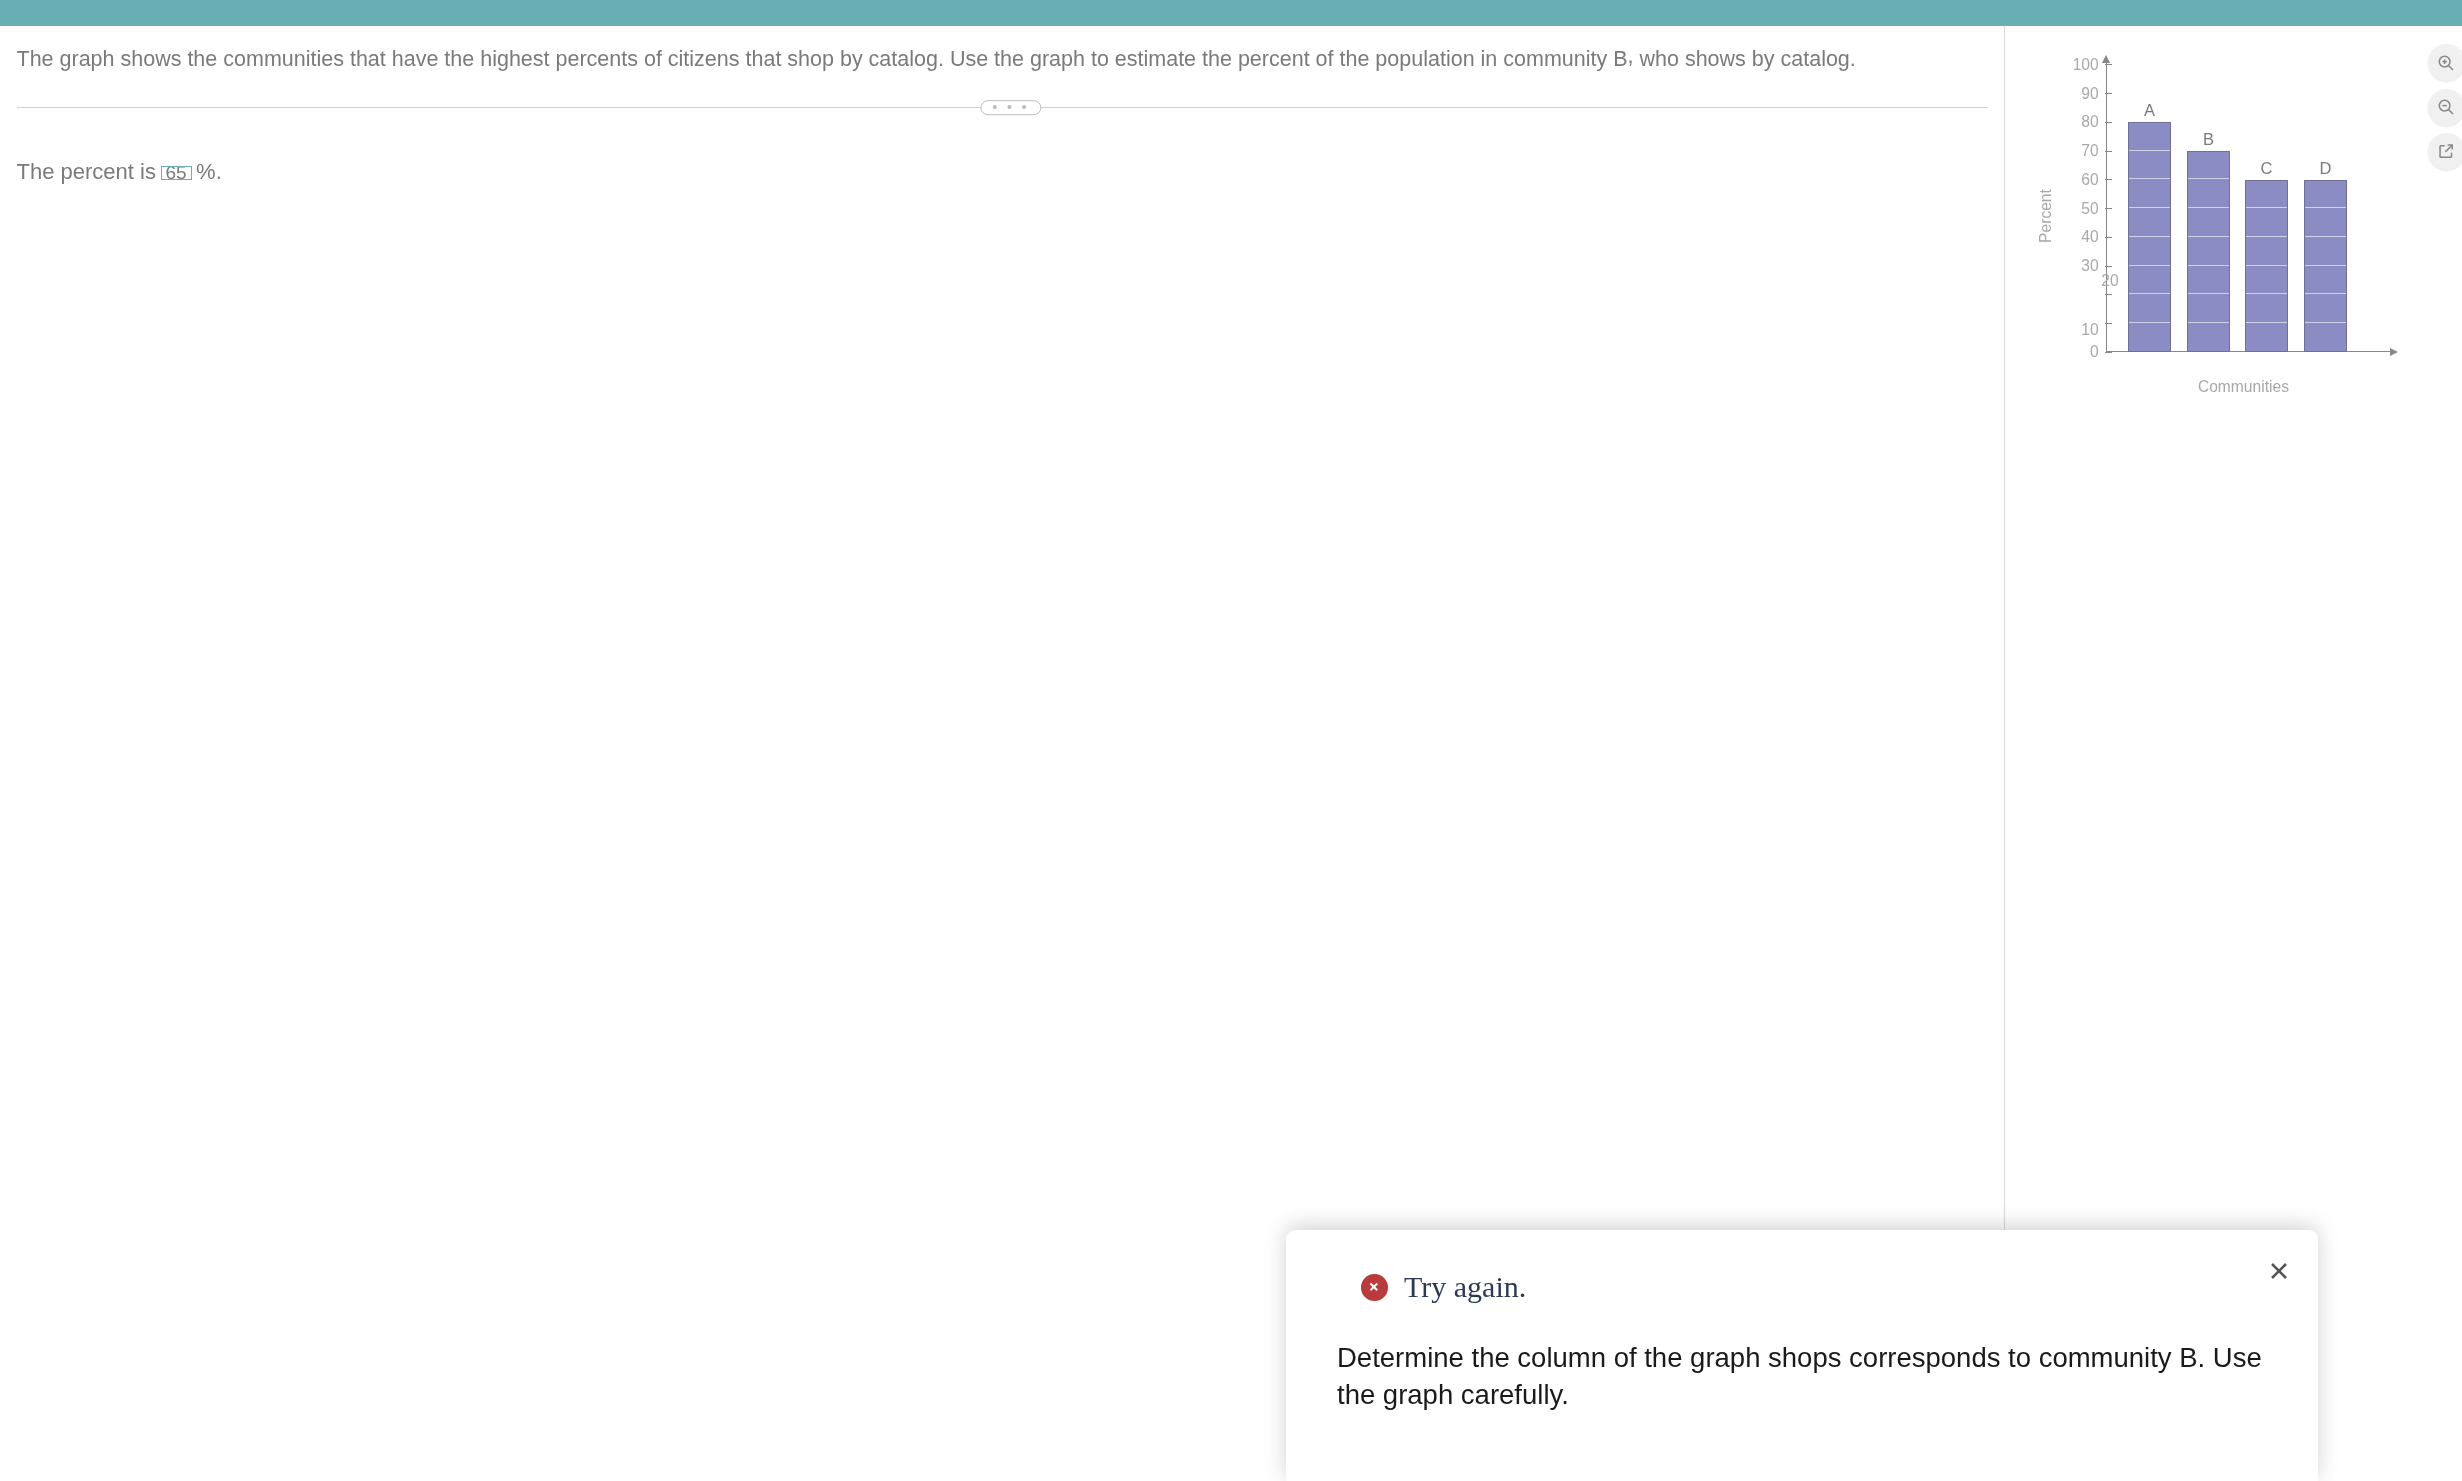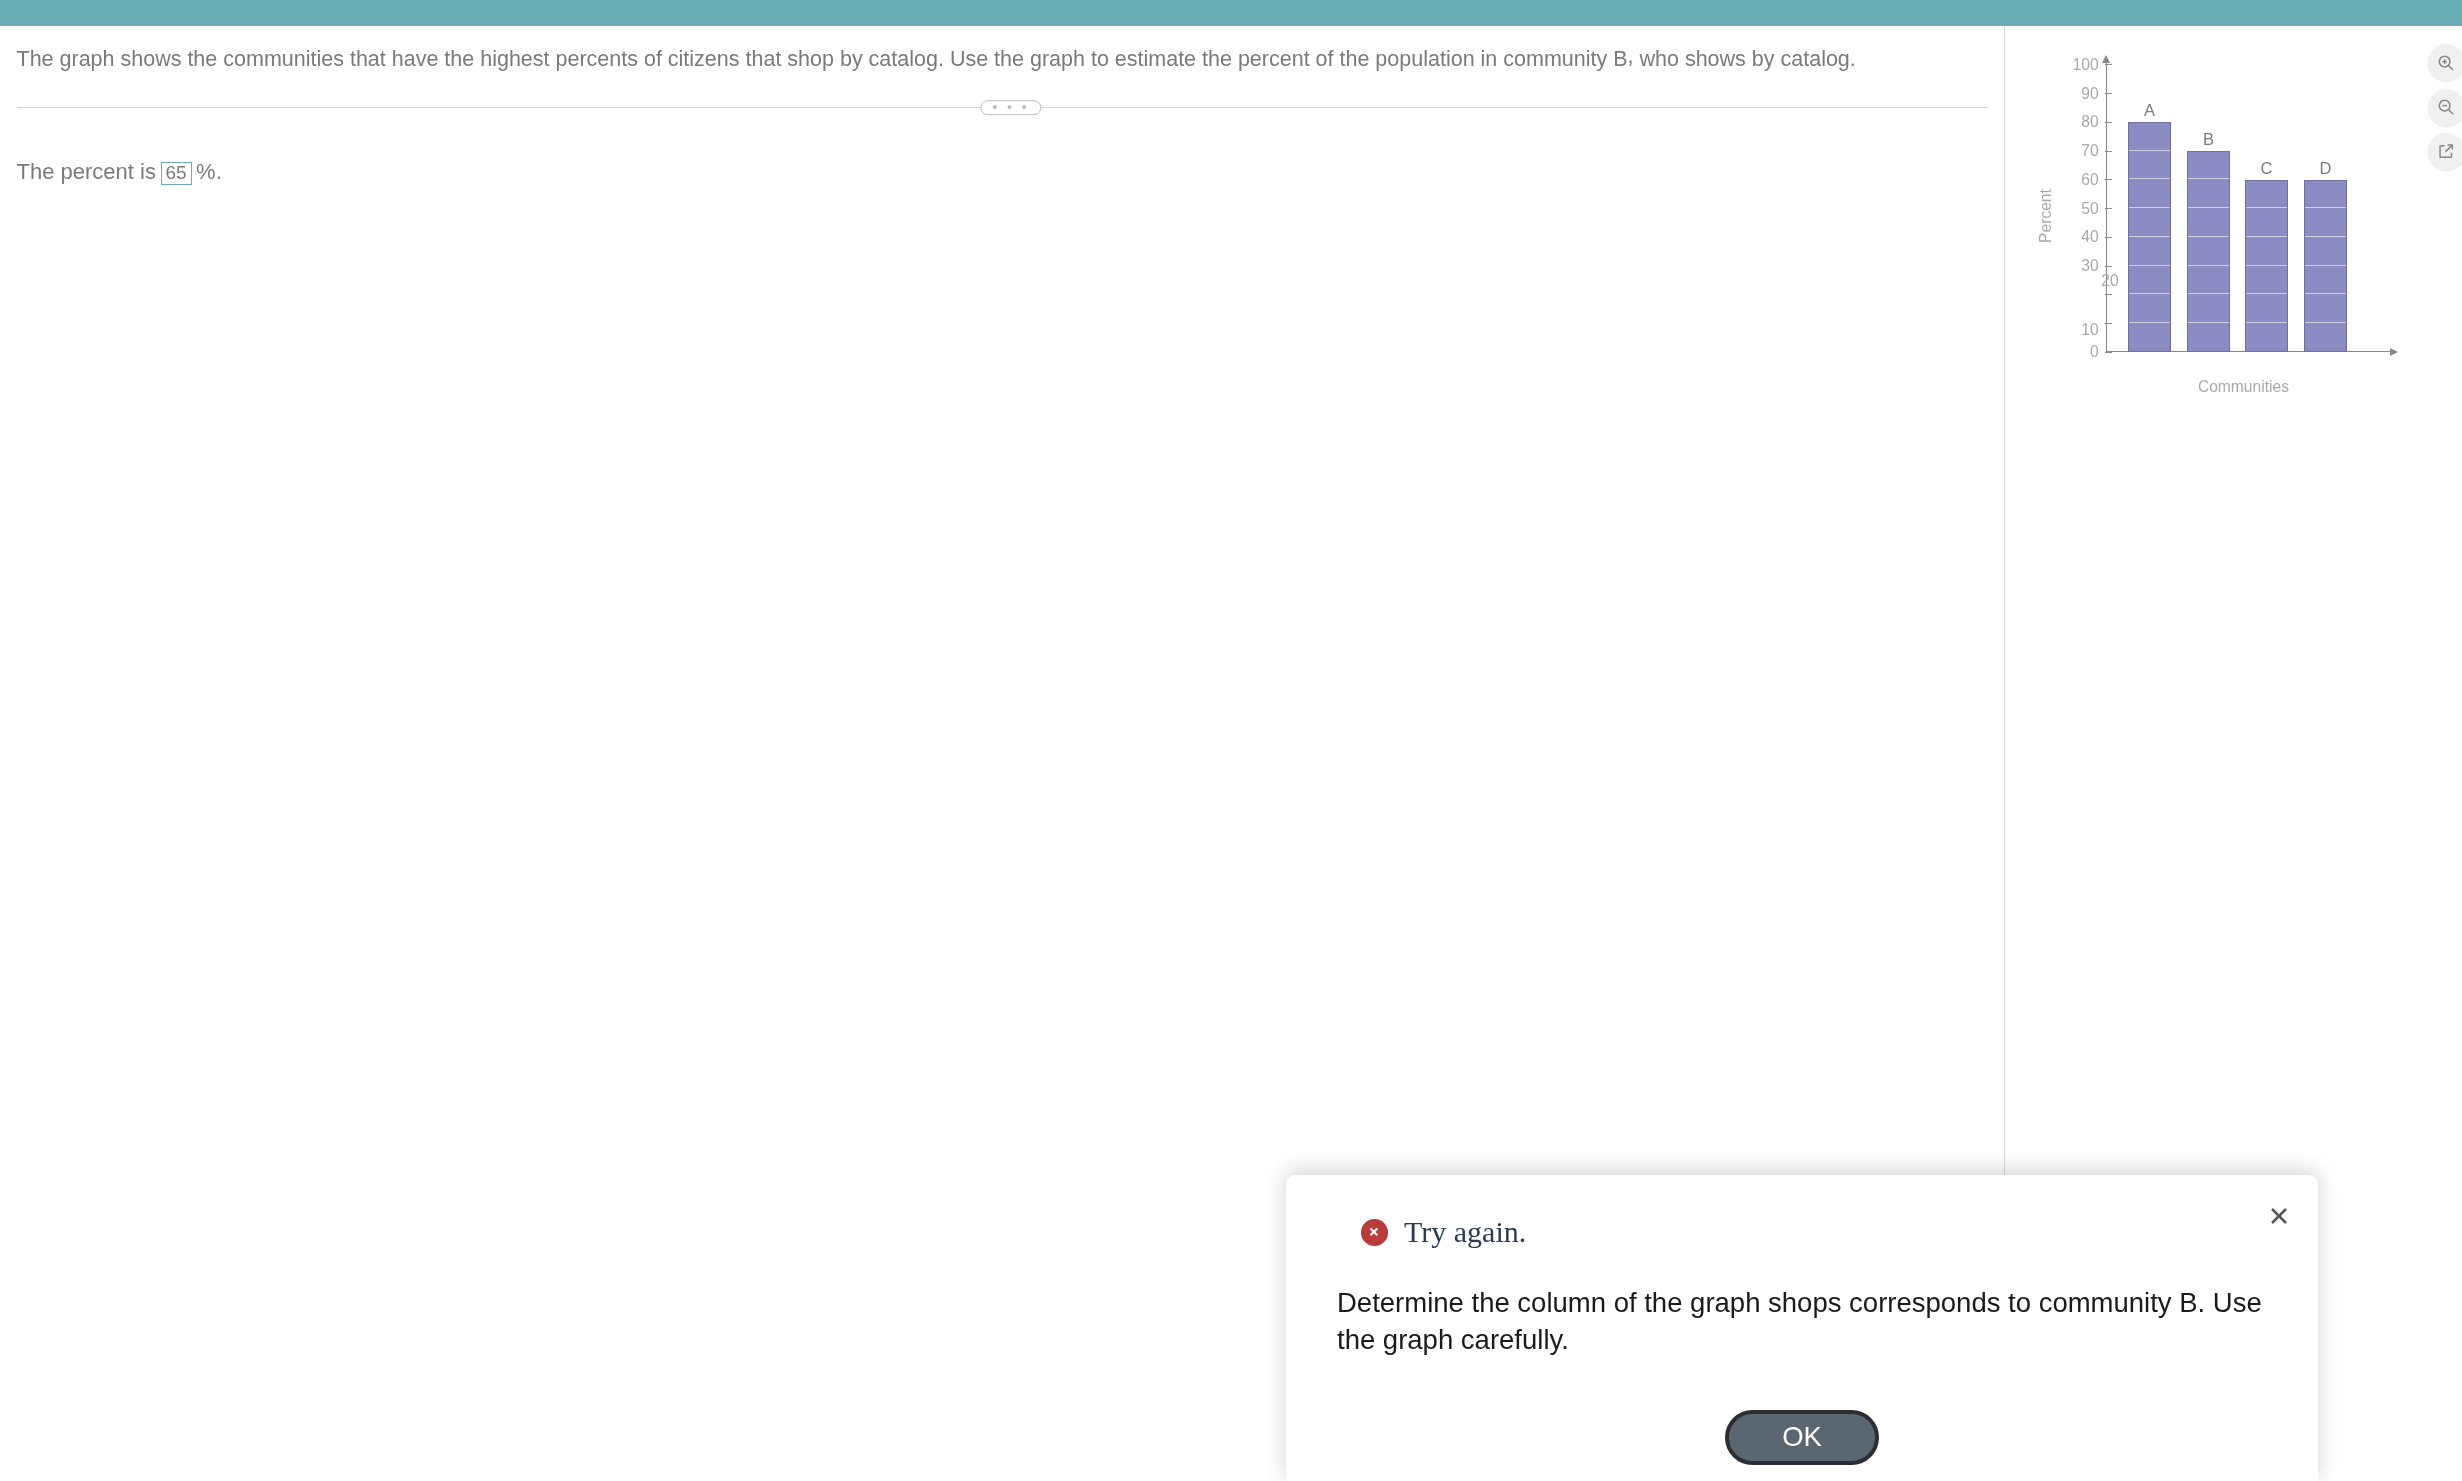--- a/index.html
+++ b/index.html
@@ -12,21 +12,21 @@
     .content-area { flex: 1; padding: 18.3px 16.5px; position: relative; }
     
     .question-text { color: #7a7a7a; font-size: 21.5px; line-height: 1.4; margin-bottom: 33px; }
     .question-text .comma { position: relative; top: -3.7px; }
     
     .hr-wrap { position: relative; margin-top: 31px; margin-bottom: 51px; }
     .hr-line { border: none; border-top: 1.4px solid #d0d0d0; }
     .ellipsis-badge { position: absolute; left: 50%; top: 50%; transform: translate(-35.5%, -50%); border: 1.4px solid #bdbdbd; border-radius: 13px; padding: 0 11px; height: 15.6px; display: flex; align-items: center; background: #fff; color: #bdbdbd; letter-spacing: 2.7px; font-size: 14.6px; line-height: 1; }
     
     .answer-line { color: #7a7a7a; font-size: 22px; display: flex; align-items: baseline; gap: 4.6px; }
-    .answer-input { border: 1.4px solid #6aaeb5; width: 31px; height: 23px; text-align: center; font-size: 19px; color: #7a7a7a; font-family: inherit; background: #fff; }
+    .answer-input { border: 1.4px solid #6aaeb5; width: 31px; height: 14px; text-align: center; font-size: 19px; color: #7a7a7a; font-family: inherit; background: #fff; }
     
     .right-panel { width: 458px; border-left: 1.4px solid #d9d9d9; position: relative; padding: 22px 26px; }
     
     .chart-wrap { position: relative; width: 339px; height: 302px; margin-left: 26px; margin-top: 16.5px; }
     .y-axis-label { position: absolute; left: -11px; top: 50%; transform: translate(-50%, -50%) rotate(-90deg); color: #a8a8a8; font-size: 15.6px; white-space: nowrap; }
     .x-axis-label { position: absolute; bottom: -29px; left: 55%; transform: translateX(-50%); color: #a8a8a8; font-size: 15.6px; }
     .plot-area { position: absolute; left: 49px; right: 9.2px; bottom: 14.6px; top: 0; }
     .y-tick { position: absolute; left: -7.3px; color: #a8a8a8; font-size: 15.6px; transform: translate(-100%, -50%); }
     .y-tick-mark { position: absolute; left: -0.9px; width: 6.4px; height: 1.4px; background: #888; }
     .axis-line-y { position: absolute; left: 0; top: -5.5px; bottom: 0; width: 1.4px; background: #888; }
@@ -183,17 +183,14 @@
   <div class="modal-header">
     <div class="error-icon">
       <svg viewBox="0 0 24 24" fill="none" stroke="#fff" stroke-width="3.5">
           <line x1="6" y1="6" x2="18" y2="18"></line>
           <line x1="18" y1="6" x2="6" y2="18"></line>
         </svg>
     </div>
     <div class="error-title">Try again.</div>
   </div>
   <div class="modal-body">Determine the column of the graph shops corresponds to community B. Use the graph carefully.</div>
-  <div class="modal-footer">
-    <div class="ok-btn">OK</div>
-  </div>
 </div>
 
 
 </body></html>

